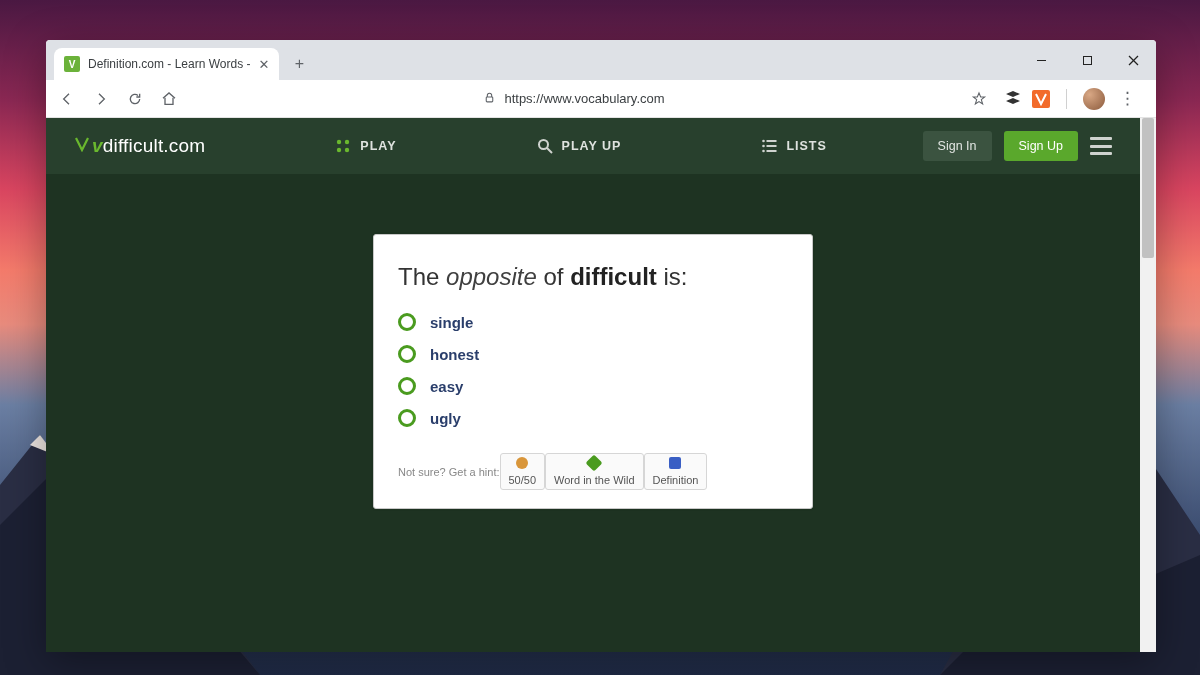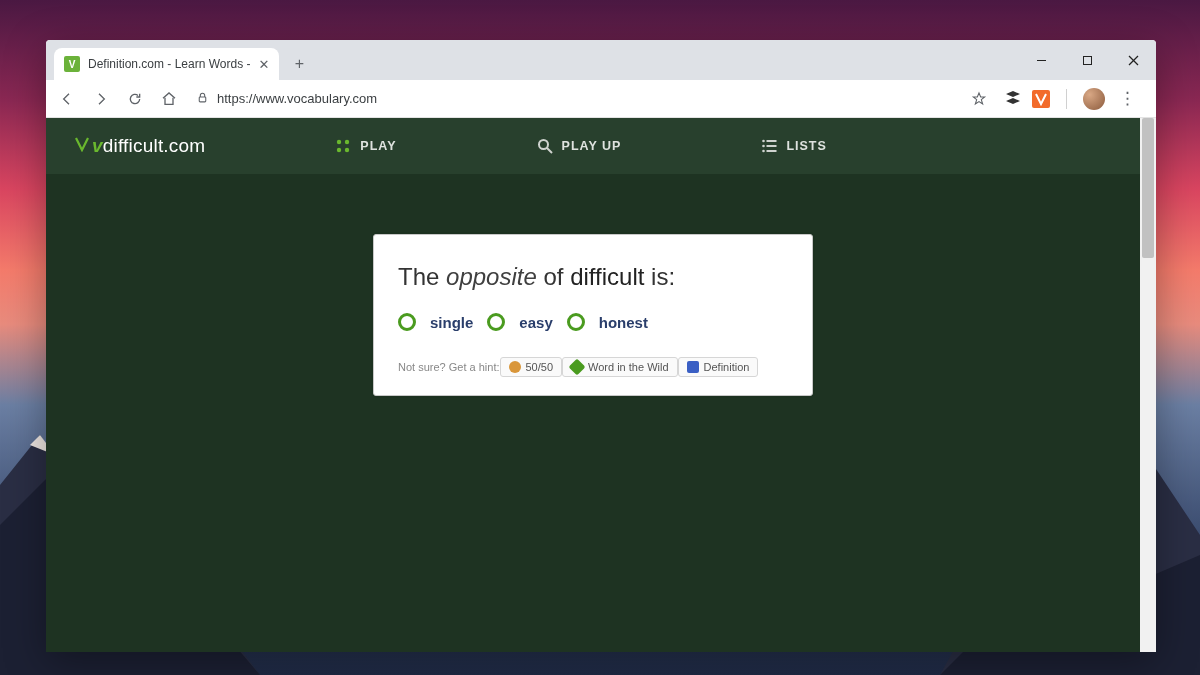--- a/index.html
+++ b/index.html
@@ -38,21 +38,21 @@
   .win-controls { position:absolute; right:0; top:0; height:40px; display:flex; }
   .win-btn { width:46px; display:flex; align-items:center; justify-content:center; color:#2b2b2b; font-size:11px; cursor:pointer;}
 
   .toolbar {
     height:38px; background:#fff; border-bottom:1px solid #e3e3e3; display:flex;
     align-items:center; padding:0 10px 0 6px; gap:4px;
   }
   .tool-icon { width:30px; height:30px; display:flex; align-items:center; justify-content:center;
     color:#5f6368; cursor:pointer; border-radius:15px;}
   .tool-icon svg { width:16px; height:16px; }
-  .address { flex:1; display:flex; align-items:center; gap:8px; padding:0 8px; font-size:13px; color:#3c4043;}
+  .address { flex:1; display:flex; align-items:center; gap:8px; padding:0 8px; font-size:13px; color:#3c4043;justify-content:center;}
   .lock svg { width:13px; height:13px; }
   .ext-icons { display:flex; align-items:center; gap:10px; padding:0 6px;}
   .ext-icon { width:18px; height:18px; display:flex; align-items:center; justify-content:center; border-radius:2px;}
   .ext-sep { width:1px; height:20px; background:#d0d0d0; margin:0 6px;}
   .avatar { width:22px; height:22px; border-radius:50%; background:radial-gradient(circle at 30% 30%,#d9a885,#8b5a3c);}
   .kebab { font-size:17px; color:#5f6368; cursor:pointer; padding:0 4px; letter-spacing:0; line-height:4px;}
 
   .viewport { flex:1; position:relative; background:#1e3322; display:flex; }
   .page { flex:1; overflow:hidden; position:relative; }
   .scrollbar { width:16px; background:#f1f1f1; position:relative;}
@@ -75,28 +75,28 @@
   .hamburger { width:22px; height:18px; cursor:pointer; display:flex; flex-direction:column; justify-content:space-between;}
   .hamburger span { display:block; height:3px; background:#cfd3cf; border-radius:1px;}
 
   .quiz-wrap { display:flex; justify-content:center; padding-top:60px;}
   .quiz-card {
     width:440px; background:#fff; border-radius:3px; padding:28px 24px 18px;
     border:1px solid #c8c8c8; box-shadow:0 0 0 2px rgba(0,0,0,.04);
   }
   .question { font-size:24px; color:#333; margin-bottom:22px; font-weight:300;}
   .question .highlight { font-style:italic; color:#404040;}
-  .question .word { font-weight:400; color:#222;}
-  .options { display:flex; gap:14px;}
+  .question .word { font-weight:700; color:#222;}
+  .options { display:flex; flex-direction:column; gap:14px;}
   .option { display:flex; align-items:center; gap:14px; cursor:pointer;}
   .radio { width:18px; height:18px; border-radius:50%; border:3px solid #4a9b1f;}
   .option-label { font-size:15px; font-weight:700; color:#2a3e6b;}
   .hint-row { margin-top:26px; display:flex; align-items:center; font-size:11px; color:#888;}
   .hint-btn { display:flex; align-items:center; gap:5px; border:1px solid #d6d6d6;
-    background:#fafafa; padding:3px 8px; border-radius:3px; font-size:11px; color:#555; cursor:pointer;}
+    background:#fafafa; padding:3px 8px; border-radius:3px; font-size:11px; color:#555; cursor:pointer;flex-direction:column;}
   .hint-btn .hb-icon { width:12px; height:12px; border-radius:2px;}
   .assess { text-align:right; width:440px; margin:6px auto 0; font-size:9.5px; letter-spacing:.5px; color:#7a8c7e;}
   .assess-wrap { display:flex; justify-content:center;}
 </style>
 </head>
 <body>
 
 <div class="mountains-left">
   <svg viewBox="0 0 260 280" preserveAspectRatio="none">
     <polygon points="0,280 0,90 40,40 80,110 120,60 170,160 260,280" fill="#2a2e44"></polygon>
@@ -230,39 +230,52 @@
                 <circle cx="2.5" cy="3" r="1.3" fill="#cfd3cf"></circle>
                 <rect x="5.5" y="2" width="10" height="2" fill="#cfd3cf"></rect>
                 <circle cx="2.5" cy="8" r="1.3" fill="#cfd3cf"></circle>
                 <rect x="5.5" y="7" width="10" height="2" fill="#cfd3cf"></rect>
                 <circle cx="2.5" cy="13" r="1.3" fill="#cfd3cf"></circle>
                 <rect x="5.5" y="12" width="10" height="2" fill="#cfd3cf"></rect>
               </svg>
             <span>LISTS</span>
           </div>
         </div>
+        <div class="header-right">
+          <button class="btn btn-signin">Sign In</button>
+          <button class="btn btn-signup">Sign Up</button>
+          <div class="hamburger">
+              <span></span>
+              <span></span>
+              <span></span>
+            </div>
+        </div>
       </div>
 
       <div class="quiz-wrap">
         <div class="quiz-card">
           <div class="question">
             <span>The </span><span class="highlight">opposite</span><span> of </span><span class="word">difficult</span><span> is:</span>
           </div>
           <div class="options">
             <div class="option">
               <div class="radio"></div>
               <span class="option-label">single</span>
             </div>
             <div class="option">
               <div class="radio"></div>
-              <span class="option-label">easy</span>
+              <span class="option-label">honest</span>
             </div>
             <div class="option">
               <div class="radio"></div>
-              <span class="option-label">honest</span>
+              <span class="option-label">easy</span>
+            </div>
+            <div class="option">
+              <div class="radio"></div>
+              <span class="option-label">ugly</span>
             </div>
           </div>
           <div class="hint-row">
             <span>Not sure? Get a hint:</span>
             <div class="hint-btn">
               <div class="hb-icon" style="background:#d9963a;border-radius:50%;"></div>
               <span>50/50</span>
             </div>
             <div class="hint-btn">
               <div class="hb-icon" style="background:#4a9b1f;transform:rotate(45deg);"></div>

